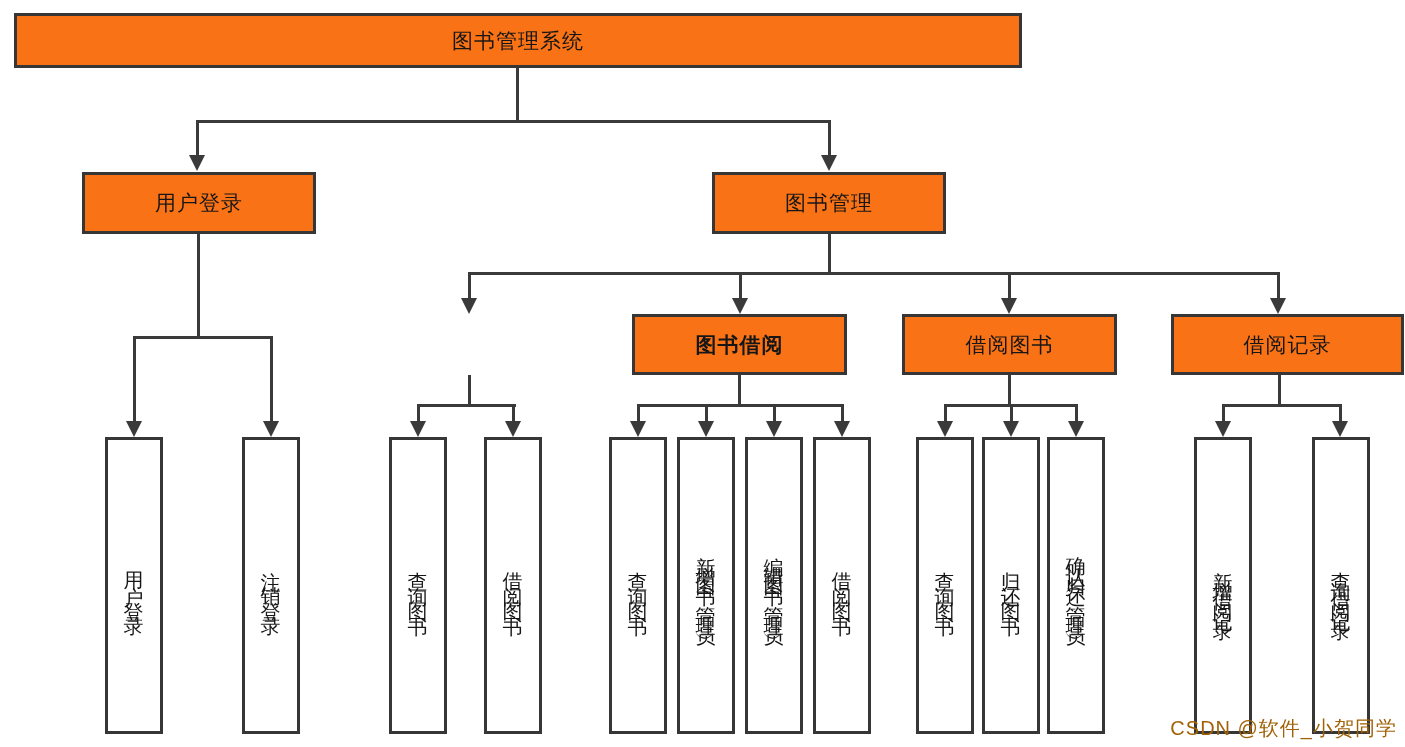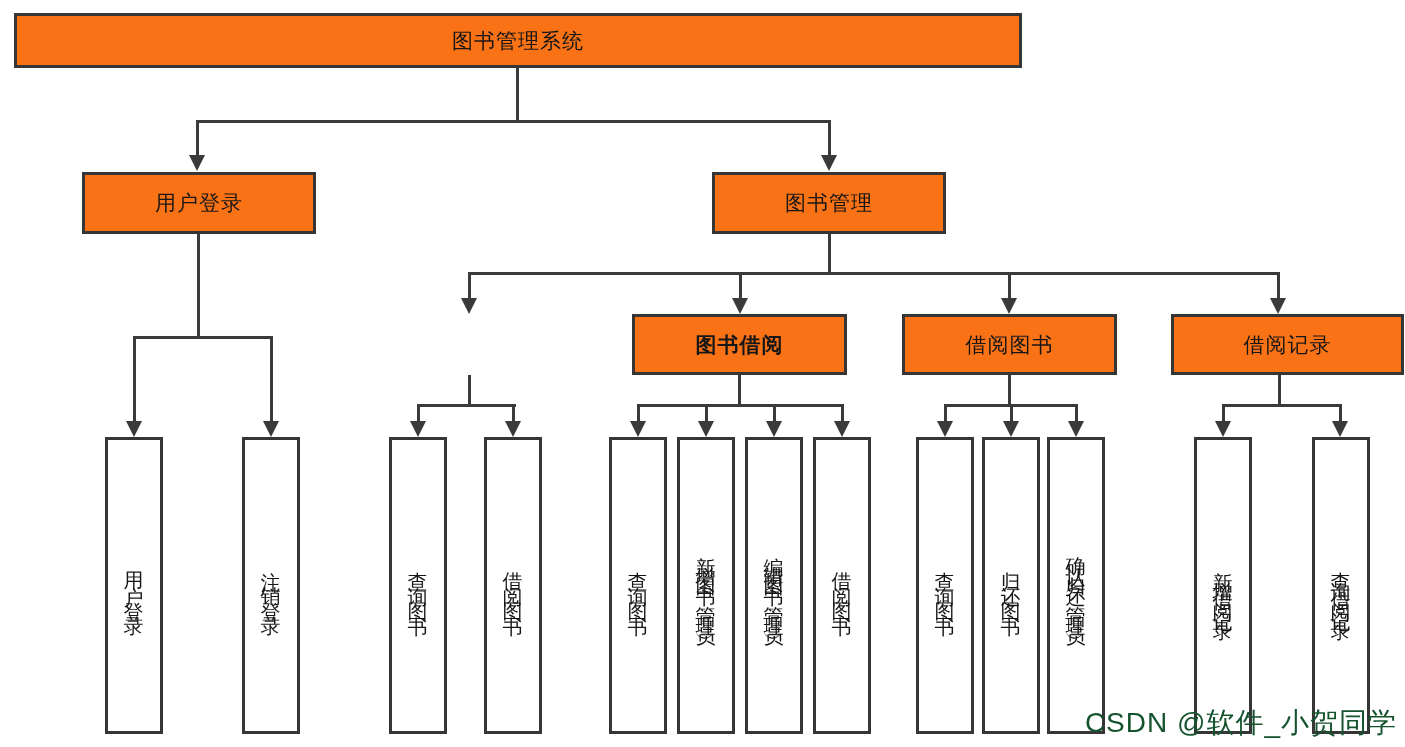--- a/index.html
+++ b/index.html
@@ -42,22 +42,22 @@
   .hline{position:absolute;height:3px;background:#3a3a3a;}
   .arrow{
     position:absolute;width:0;height:0;
     border-left:8px solid transparent;
     border-right:8px solid transparent;
     border-top:16px solid #3a3a3a;
   }
   .watermark{
     position:absolute;
     right:8px;bottom:5px;
-    color:#14532d;
-    font-size:28px;
+    color:#a16207;
+    font-size:20px;
     letter-spacing:1px;
   }
 </style>
 </head>
 <body>
 
 <div class="canvas">
 
   <div class="box" style="left:14px;top:13px;width:1008px;height:55px;">
     <span>图书管理系统</span>

